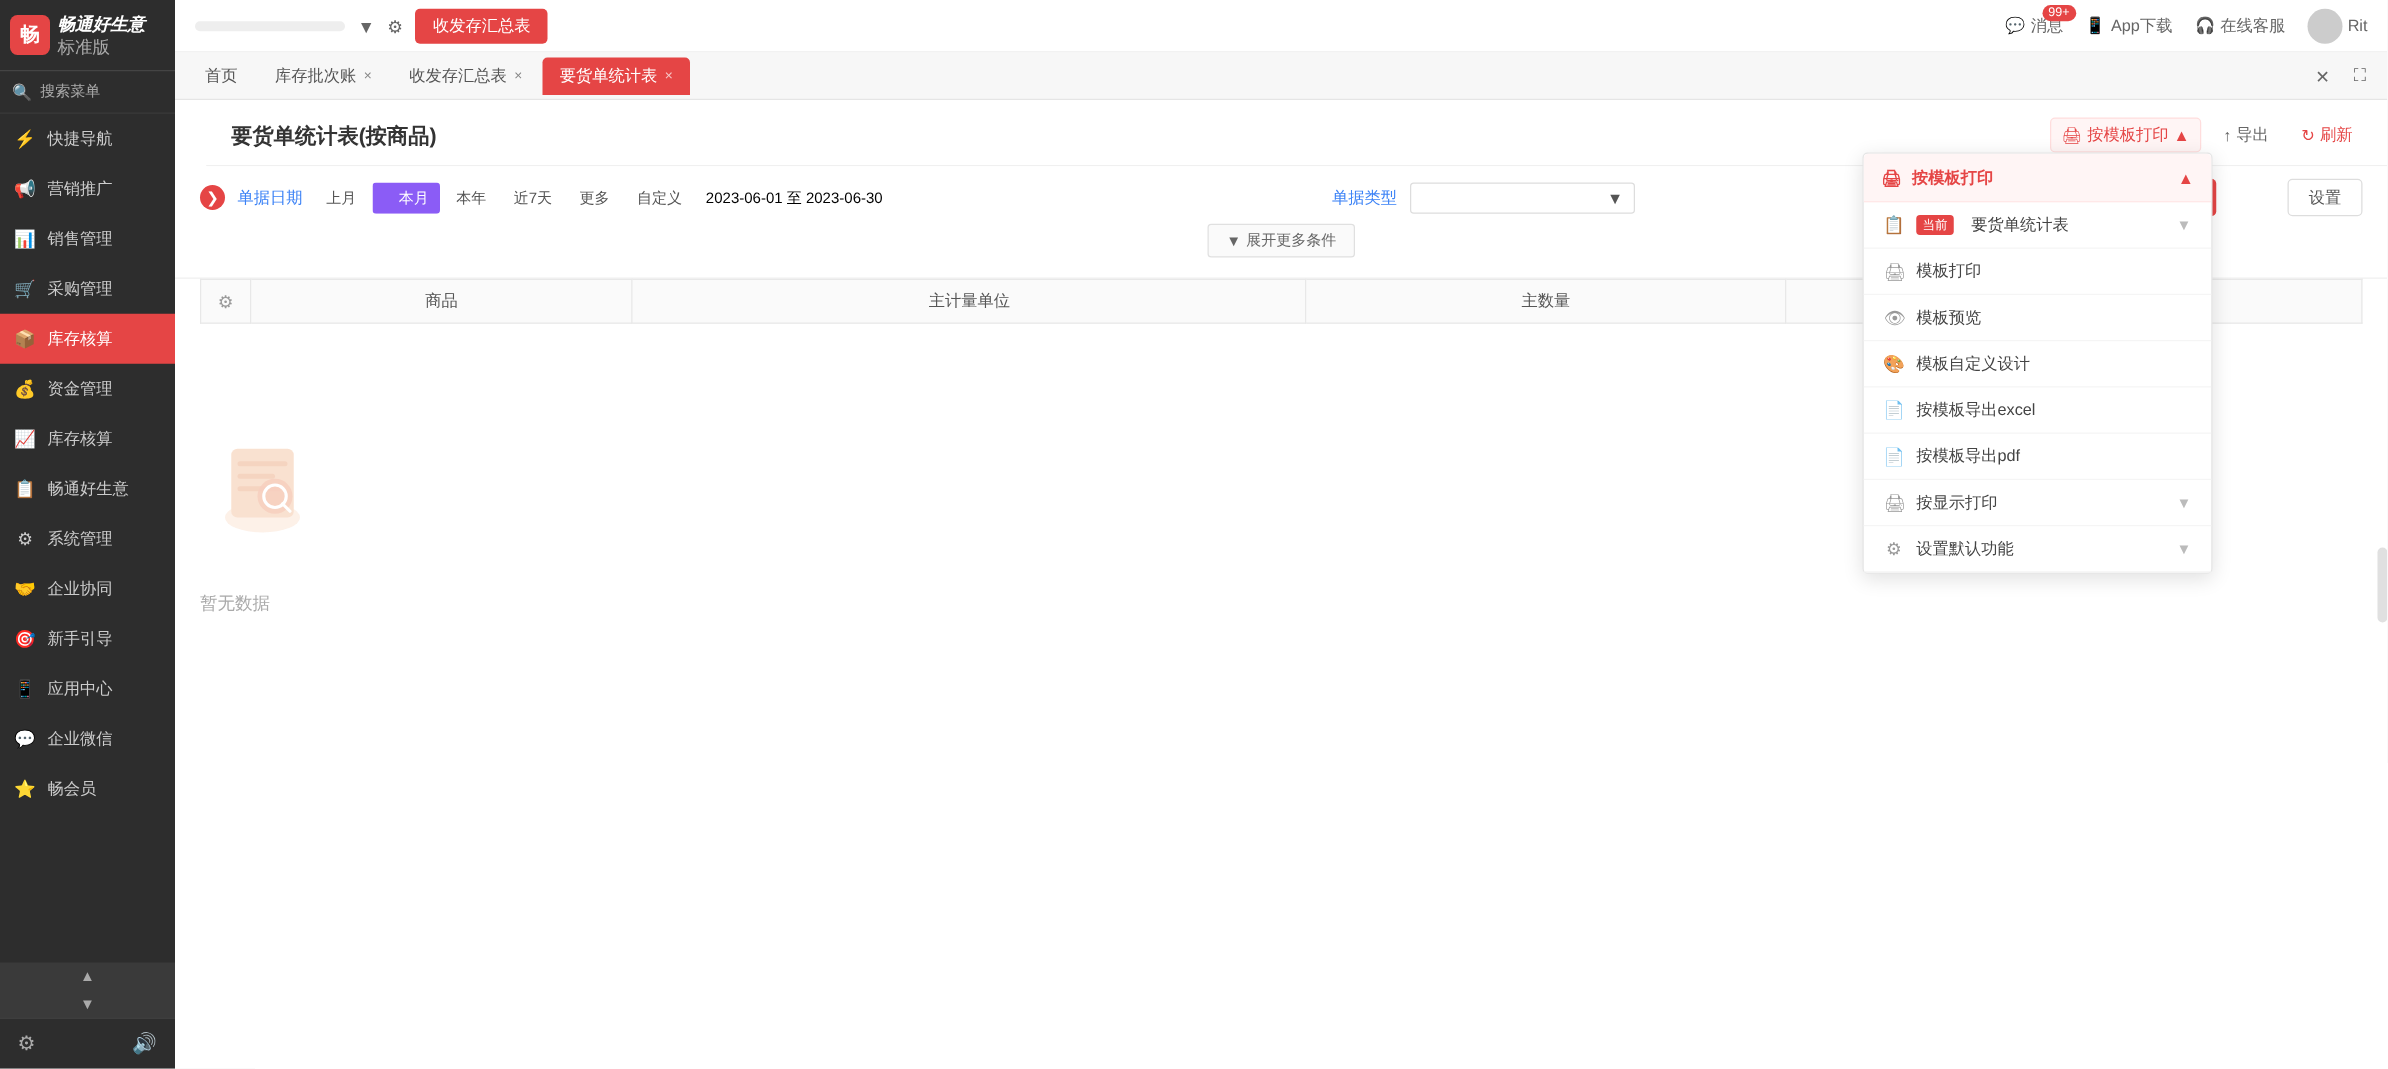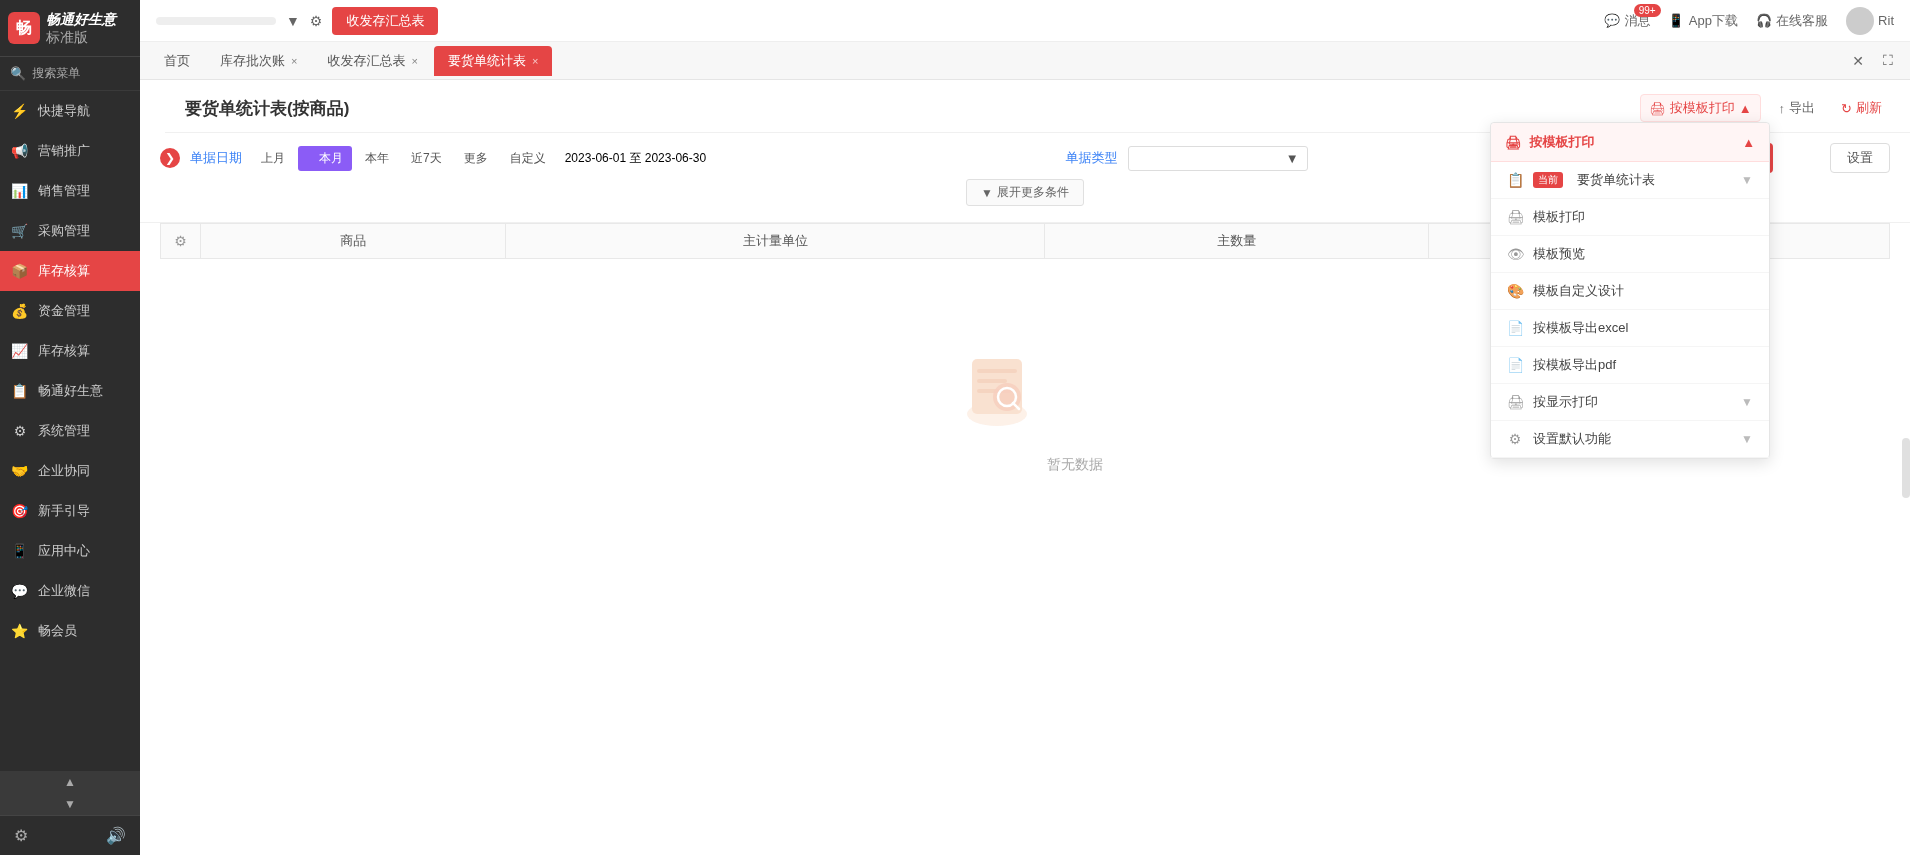--- a/index.html
+++ b/index.html
@@ -379,21 +379,22 @@
     }
     .table-settings-icon {
       color: #999;
       cursor: pointer;
       font-size: 14px;
     }
 
     
     .empty-state {
       display: flex;
-      align-items: flex-end;
+      flex-direction: column;
+      align-items: flex-start;
       justify-content: center;
       padding: 80px 0;
       color: #aaa;
       font-size: 14px;
     }
     .empty-icon {
       font-size: 80px;
       margin-bottom: 16px;
       opacity: 0.5;
     }

